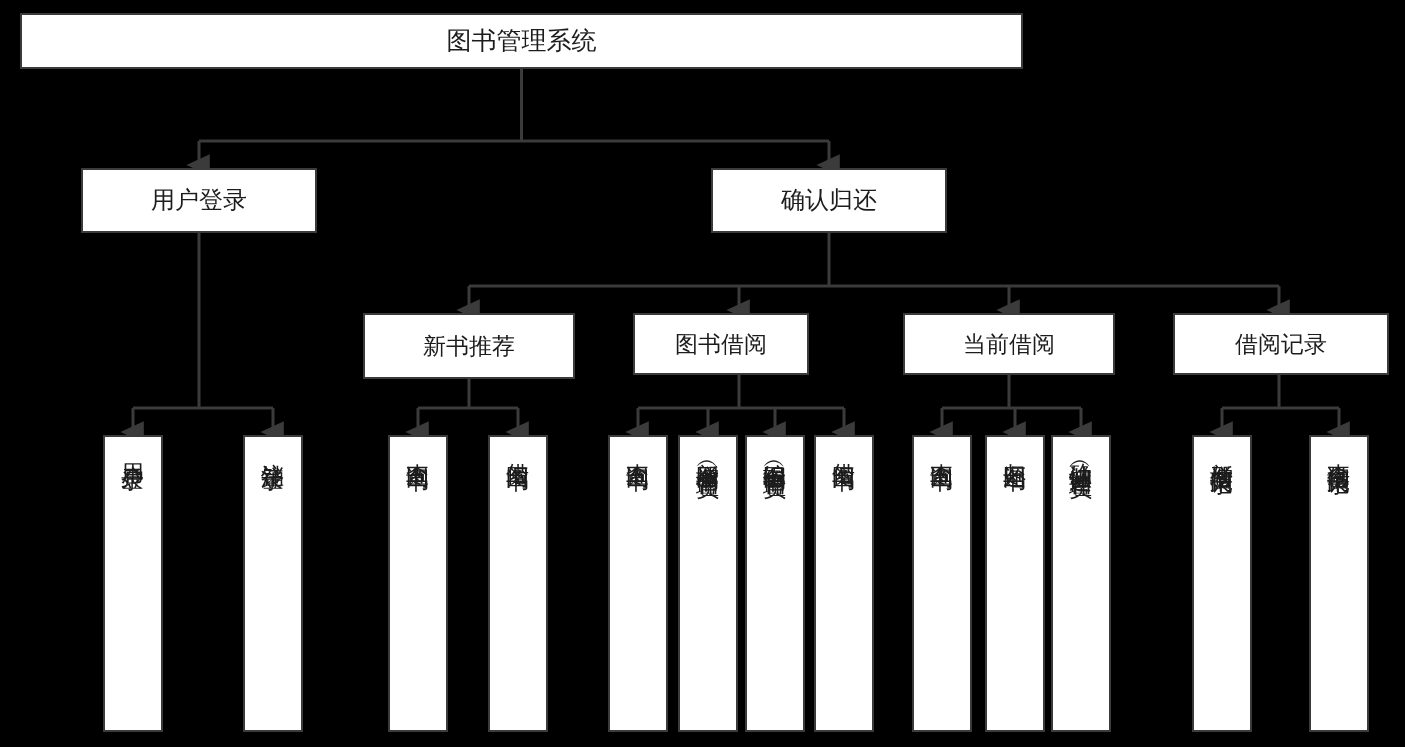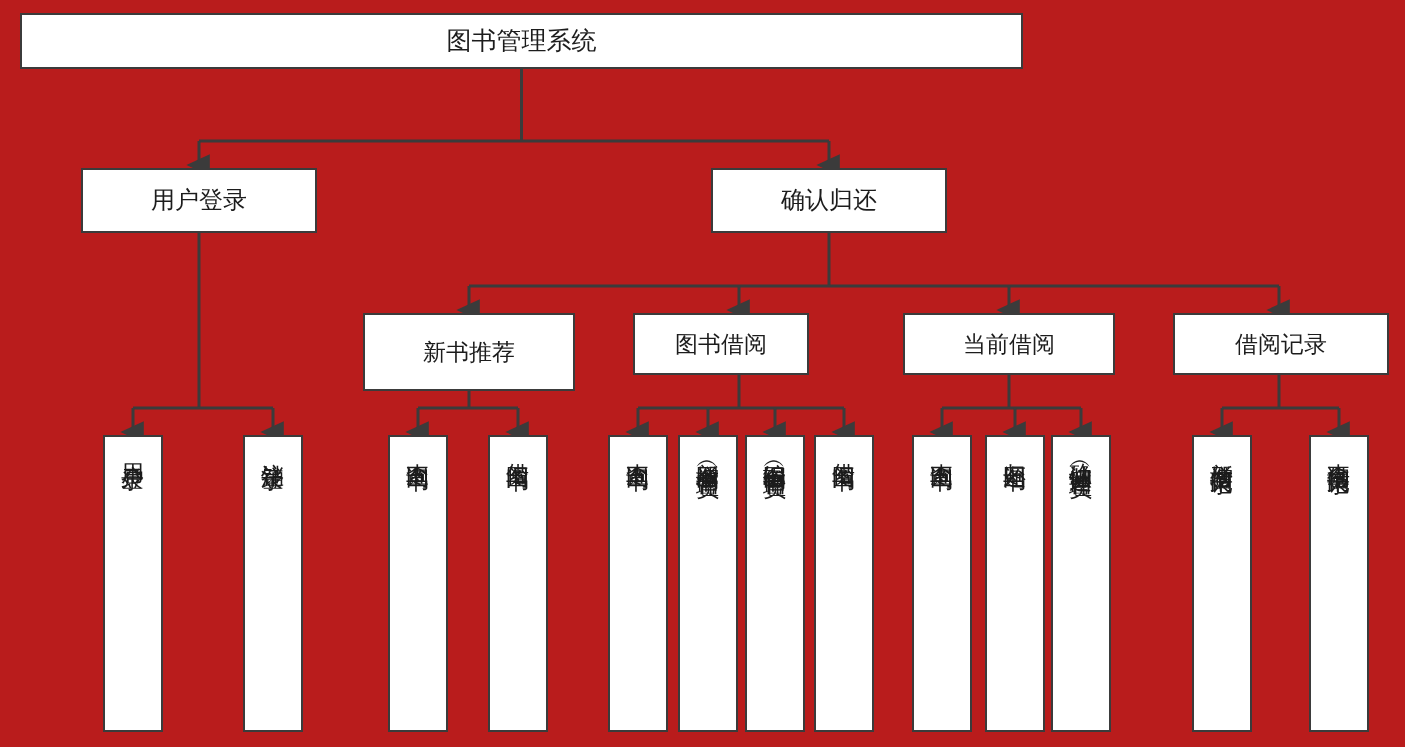--- a/index.html
+++ b/index.html
@@ -8,21 +8,21 @@
     padding: 0;
     background: #ffffff;
   }
   body {
     font-family: "DejaVu Sans", "Liberation Sans", sans-serif;
   }
   #diagram-root {
     position: relative;
     width: 1405px;
     height: 747px;
-    background: #b91c1c;
+    background: #000000;
     overflow: hidden;
   }
   #edge-layer {
     position: absolute;
     left: 0;
     top: 0;
     width: 1405px;
     height: 747px;
     pointer-events: none;
   }
@@ -125,21 +125,21 @@
   <div id="node-layer">
       <div class="node root" style="left: 20px; top: 13px; width: 1003px; height: 56px;">
         <span class="hlabel">图书管理系统</span>
       </div>
       <div class="node level2" style="left: 81px; top: 168px; width: 236px; height: 65px;">
         <span class="hlabel">用户登录</span>
       </div>
       <div class="node level2" style="left: 711px; top: 168px; width: 236px; height: 65px;">
         <span class="hlabel">确认归还</span>
       </div>
-      <div class="node level3" style="left: 363px; top: 313px; width: 212px; height: 78px;">
+      <div class="node level3" style="left: 363px; top: 313px; width: 212px; height: 66px;">
         <span class="hlabel">新书推荐</span>
       </div>
       <div class="node level3" style="left: 633px; top: 313px; width: 176px; height: 62px;">
         <span class="hlabel">图书借阅</span>
       </div>
       <div class="node level3" style="left: 903px; top: 313px; width: 212px; height: 62px;">
         <span class="hlabel">当前借阅</span>
       </div>
       <div class="node level3" style="left: 1173px; top: 313px; width: 216px; height: 62px;">
         <span class="hlabel">借阅记录</span>

